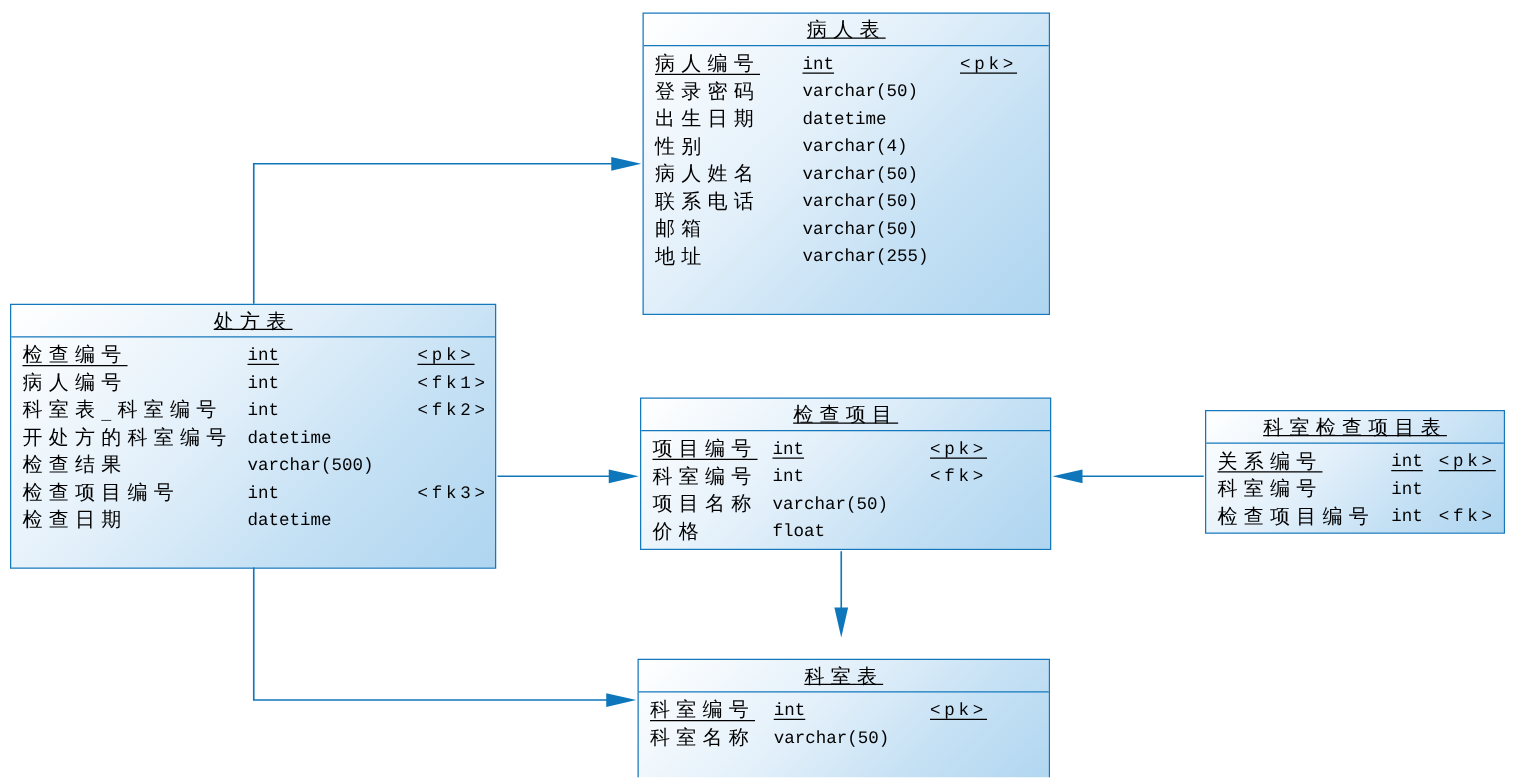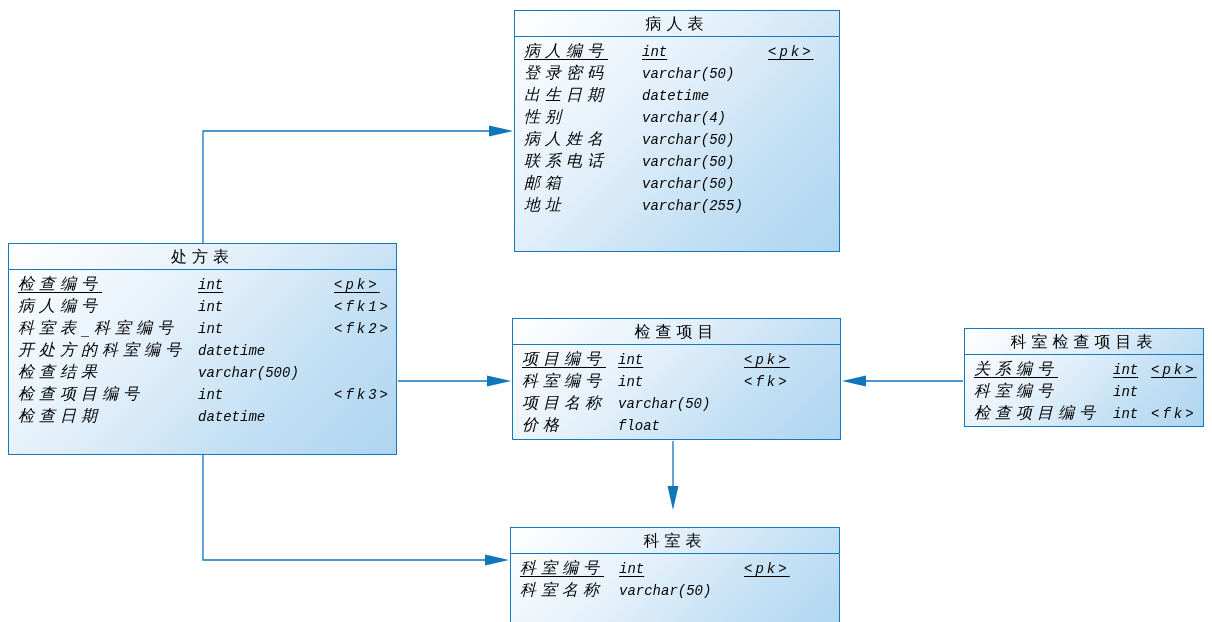--- a/index.html
+++ b/index.html
@@ -11,24 +11,24 @@
   .wires { position:absolute; left:0; top:0; z-index:1; }
   .tbl {
     position:absolute; z-index:2; box-sizing:border-box;
     border:1.5px solid #1478bd;
     background:linear-gradient(135deg,#ffffff 0%,#e3f0fa 40%,#c4e0f4 70%,#aed5f0 100%);
     color:#000000;
   }
   .tbl-title {
     height:25px; line-height:25px; text-align:center;
     border-bottom:1.5px solid #1478bd;
-    font-size:16px; letter-spacing:5px; white-space:nowrap;
+    font-size:16px; letter-spacing:5px; white-space:nowrap;text-decoration:underline;
   }
   .tbl-body { padding-top:3px; }
-  .row { position:relative; height:22px; line-height:22px; white-space:nowrap;font-style:italic; }
+  .row { position:relative; height:22px; line-height:22px; white-space:nowrap; }
   .cell-name { position:absolute; left:9px; top:0; font-size:16px; letter-spacing:5px; }
   .cell-type, .cell-key {
     position:absolute; top:1px;
     font-family:"Liberation Mono","DejaVu Sans Mono",monospace;
     font-size:14px;
   }
   .cell-key { letter-spacing:3px; }
   .pk .cell-name, .pk .cell-type, .pk .cell-key {
     text-decoration:underline; text-underline-offset:3px;
   }

